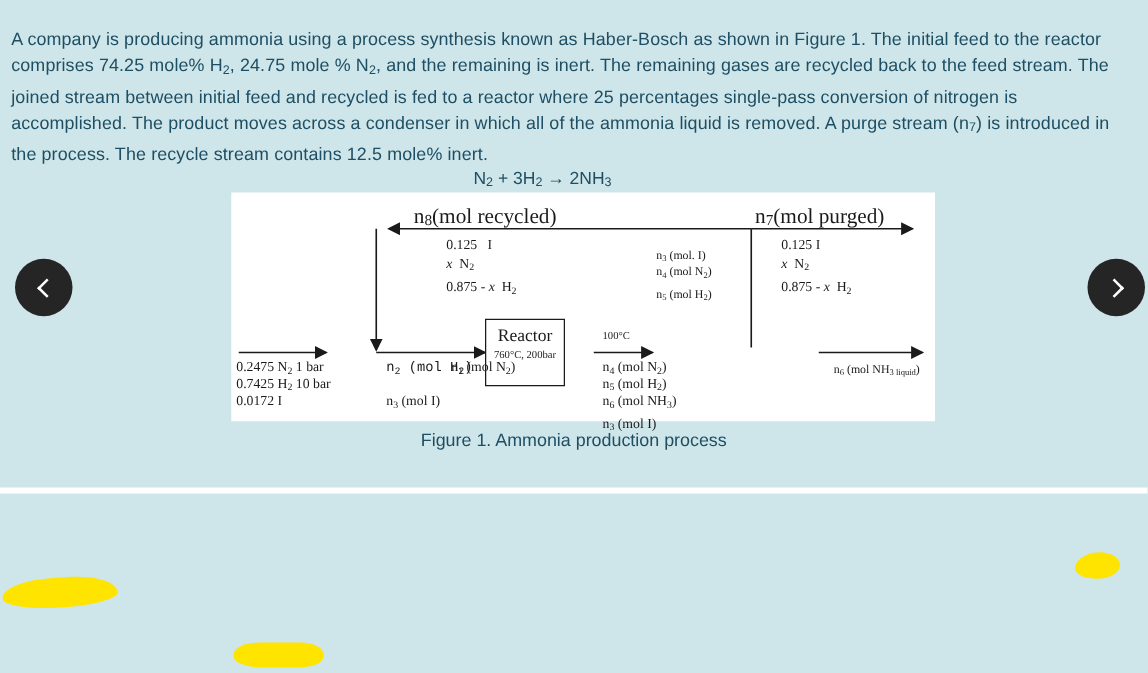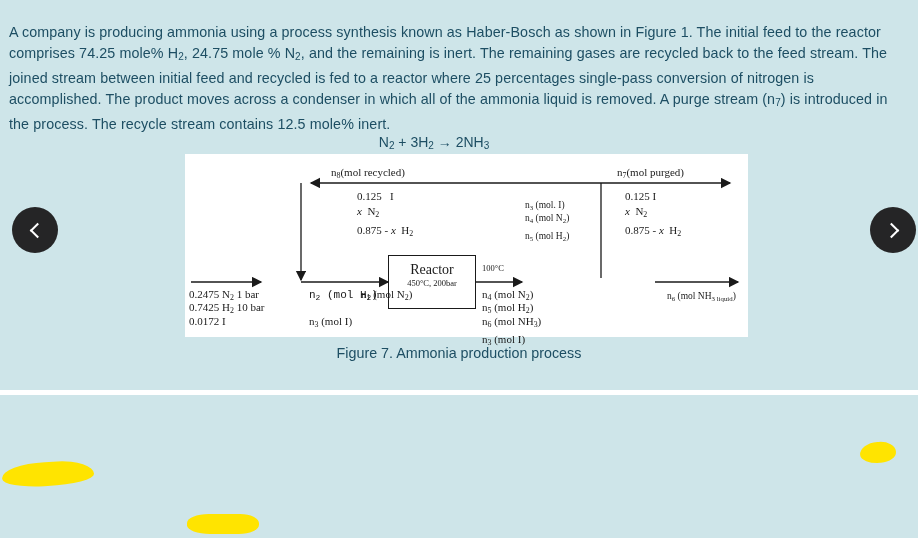--- a/index.html
+++ b/index.html
@@ -51,21 +51,21 @@
   .fig {
     position:absolute; left:0; top:0; width:563px; height:183px;
     font-family:"Liberation Serif", serif;
     color:#1a1a1a;
   }
   .fig svg { position:absolute; left:0; top:0; }
   .lab {
     position:absolute; white-space:nowrap; line-height:13px;
   }
   .lab sub { font-size:.72em; vertical-align:-2px; }
-  .t13 { font-size:11px; }
+  .t13 { font-size:17px; }
   .t11 { font-size:11px; }
   .t10 { font-size:9.5px; }
   .t9  { font-size:8.5px; }
 
   .unitbox {
     position:absolute; border:1.3px solid #1a1a1a; background:#fff;
     text-align:center;
   }
   .unitbox .nm { font-size:14px; line-height:16px; margin-top:6px; }
   .unitbox .sub2 { font-size:8.5px; line-height:10px; }
@@ -137,32 +137,32 @@
           <path d="M6,128 L76,128" marker-end="url(#ah)"></path>
 
           <path d="M116,128 L203,128" marker-end="url(#ah)"></path>
 
           <path d="M290,128 L337,128" marker-end="url(#ah)"></path>
 
           <path d="M470,128 L553,128" marker-end="url(#ah)"></path>
         </g>
       </svg>
 
-      <div class="unitbox" style="left:203px; top:101px; width:88px; height:54px;">
+      <div class="unitbox" style="left:203px; top:101px; width:64px; height:54px;">
         <div class="nm">Reactor</div>
-        <div class="sub2">450°C, 200bar</div>
+        <div class="sub2">760°C, 200bar</div>
       </div>
 
 
       <div class="lab t13" style="left:146px; top:12px;">n<sub>8</sub>(mol recycled)</div>
       <div class="lab t11" style="left:172px; top:36px;">0.125&nbsp;&nbsp; I</div>
       <div class="lab t11" style="left:172px; top:51px;"><i>x</i>&nbsp; N<sub>2</sub></div>
       <div class="lab t11" style="left:172px; top:70px;">0.875 - <i>x</i>&nbsp; H<sub>2</sub></div>
 
-      <div class="lab t13" style="left:432px; top:12px;font-family:Liberation Serif, serif;">n<sub>7</sub>(mol purged)</div>
+      <div class="lab t13" style="left:419px; top:12px;font-family:Liberation Serif, serif;">n<sub>7</sub>(mol purged)</div>
       <div class="lab t11" style="left:440px; top:36px;">0.125 I</div>
       <div class="lab t11" style="left:440px; top:51px;"><i>x</i>&nbsp; N<sub>2</sub></div>
       <div class="lab t11" style="left:440px; top:70px;">0.875 - <i>x</i>&nbsp; H<sub>2</sub></div>
 
       <div class="lab t10" style="left:340px; top:45px;">n<sub>3</sub> (mol. I)</div>
       <div class="lab t10" style="left:340px; top:58px;">n<sub>4</sub> (mol N<sub>2</sub>)</div>
       <div class="lab t10" style="left:340px; top:76px;">n<sub>5</sub> (mol H<sub>2</sub>)</div>
 
       <div class="lab t11" style="left:4px; top:134px;">0.2475 N<sub>2</sub> 1 bar</div>
       <div class="lab t11" style="left:4px; top:147px;">0.7425 H<sub>2</sub> 10 bar</div>
@@ -176,21 +176,21 @@
       <div class="lab t11" style="left:297px; top:134px;">n<sub>4</sub> (mol N<sub>2</sub>)</div>
       <div class="lab t11" style="left:297px; top:147px;">n<sub>5</sub> (mol H<sub>2</sub>)</div>
       <div class="lab t11" style="left:297px; top:161px;">n<sub>6</sub> (mol NH<sub>3</sub>)</div>
       <div class="lab t11" style="left:297px; top:179px;">n<sub>3</sub> (mol I)</div>
 
       <div class="lab t10" style="left:482px; top:136px;">n<sub>6</sub> (mol NH<sub>3 liquid</sub>)</div>
 
     </div>
   </div>
 
-  <div class="caption">Figure 7. Ammonia production process</div>
+  <div class="caption">Figure 1. Ammonia production process</div>
 </div>
 
 <div class="divider"></div>
 
 <div class="panel-bottom">
   
 </div>
 
 <div class="hl" id="hl-a-left"></div>
 <div class="hl" id="hl-a-right"></div>

